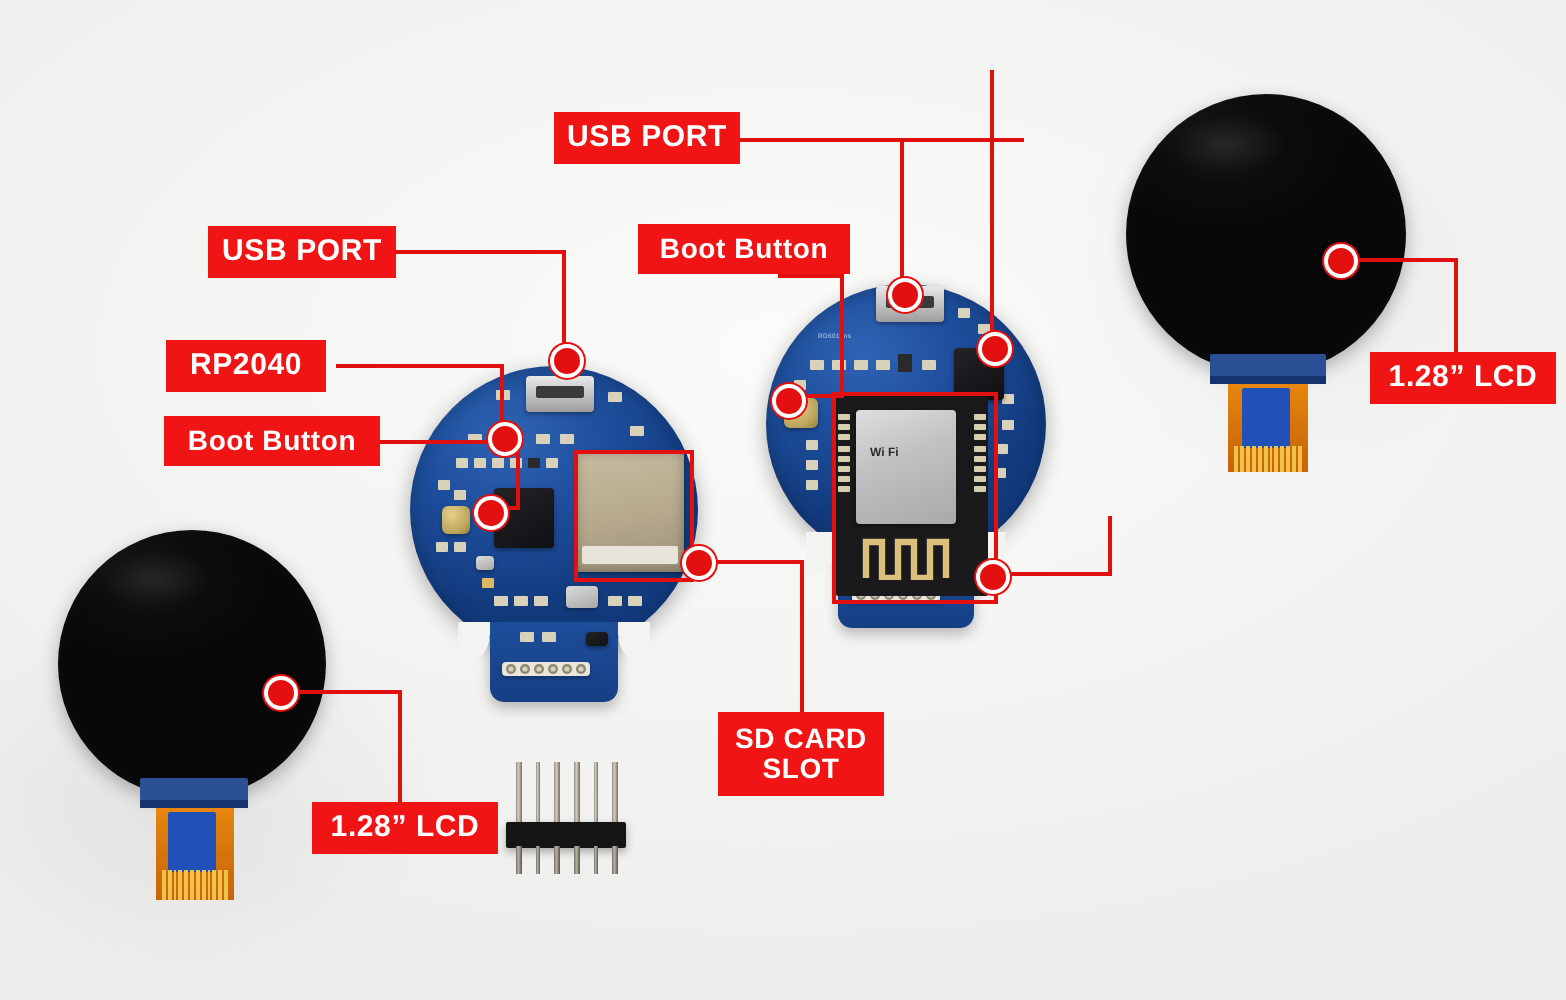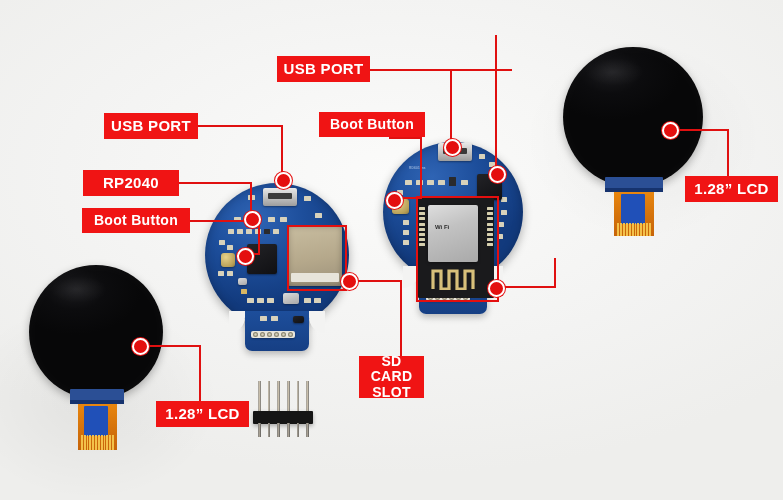--- a/index.html
+++ b/index.html
@@ -350,32 +350,32 @@
 
   <div class="line h" style="left:389px;top:137px;width:33px;"></div>
   <div class="line v" style="left:420px;top:137px;height:62px;"></div>
   <div class="dot" style="left:386px;top:192px;"></div>
   <div class="line h" style="left:392px;top:197px;width:30px;"></div>
   <div class="label" style="left:319px;top:112px;width:106px;height:25px;font-size:14px;">Boot Button</div>
 
   <div class="line h" style="left:168px;top:182px;width:84px;"></div>
   <div class="line v" style="left:250px;top:182px;height:34px;"></div>
   <div class="dot" style="left:244px;top:211px;"></div>
-  <div class="label" style="left:83px;top:170px;width:96px;height:26px;font-size:15px;">RP2040</div>
+  <div class="label" style="left:83px;top:170px;width:80px;height:26px;font-size:15px;">RP2040</div>
 
   <div class="line h" style="left:188px;top:220px;width:72px;"></div>
   <div class="line v" style="left:258px;top:220px;height:34px;"></div>
   <div class="dot" style="left:237px;top:248px;"></div>
   <div class="line h" style="left:243px;top:253px;width:17px;"></div>
   <div class="label" style="left:82px;top:208px;width:108px;height:25px;font-size:14px;">Boot Button</div>
 
   <div class="line h" style="left:348px;top:280px;width:54px;"></div>
   <div class="line v" style="left:400px;top:280px;height:78px;"></div>
   <div class="dot" style="left:341px;top:273px;"></div>
-  <div class="label" style="left:359px;top:356px;width:65px;height:42px;font-size:14px;">SD CARD
+  <div class="label" style="left:359px;top:356px;width:83px;height:42px;font-size:14px;">SD CARD
 SLOT</div>
 
   <div class="line h" style="left:495px;top:286px;width:61px;"></div>
   <div class="line v" style="left:554px;top:286px;height:-0px;"></div>
   <div class="line v" style="left:554px;top:258px;height:29px;"></div>
   <div class="dot" style="left:488px;top:280px;"></div>
 
   <div class="line h" style="left:670px;top:129px;width:59px;"></div>
   <div class="line v" style="left:727px;top:129px;height:48px;"></div>
   <div class="dot" style="left:662px;top:122px;"></div>

